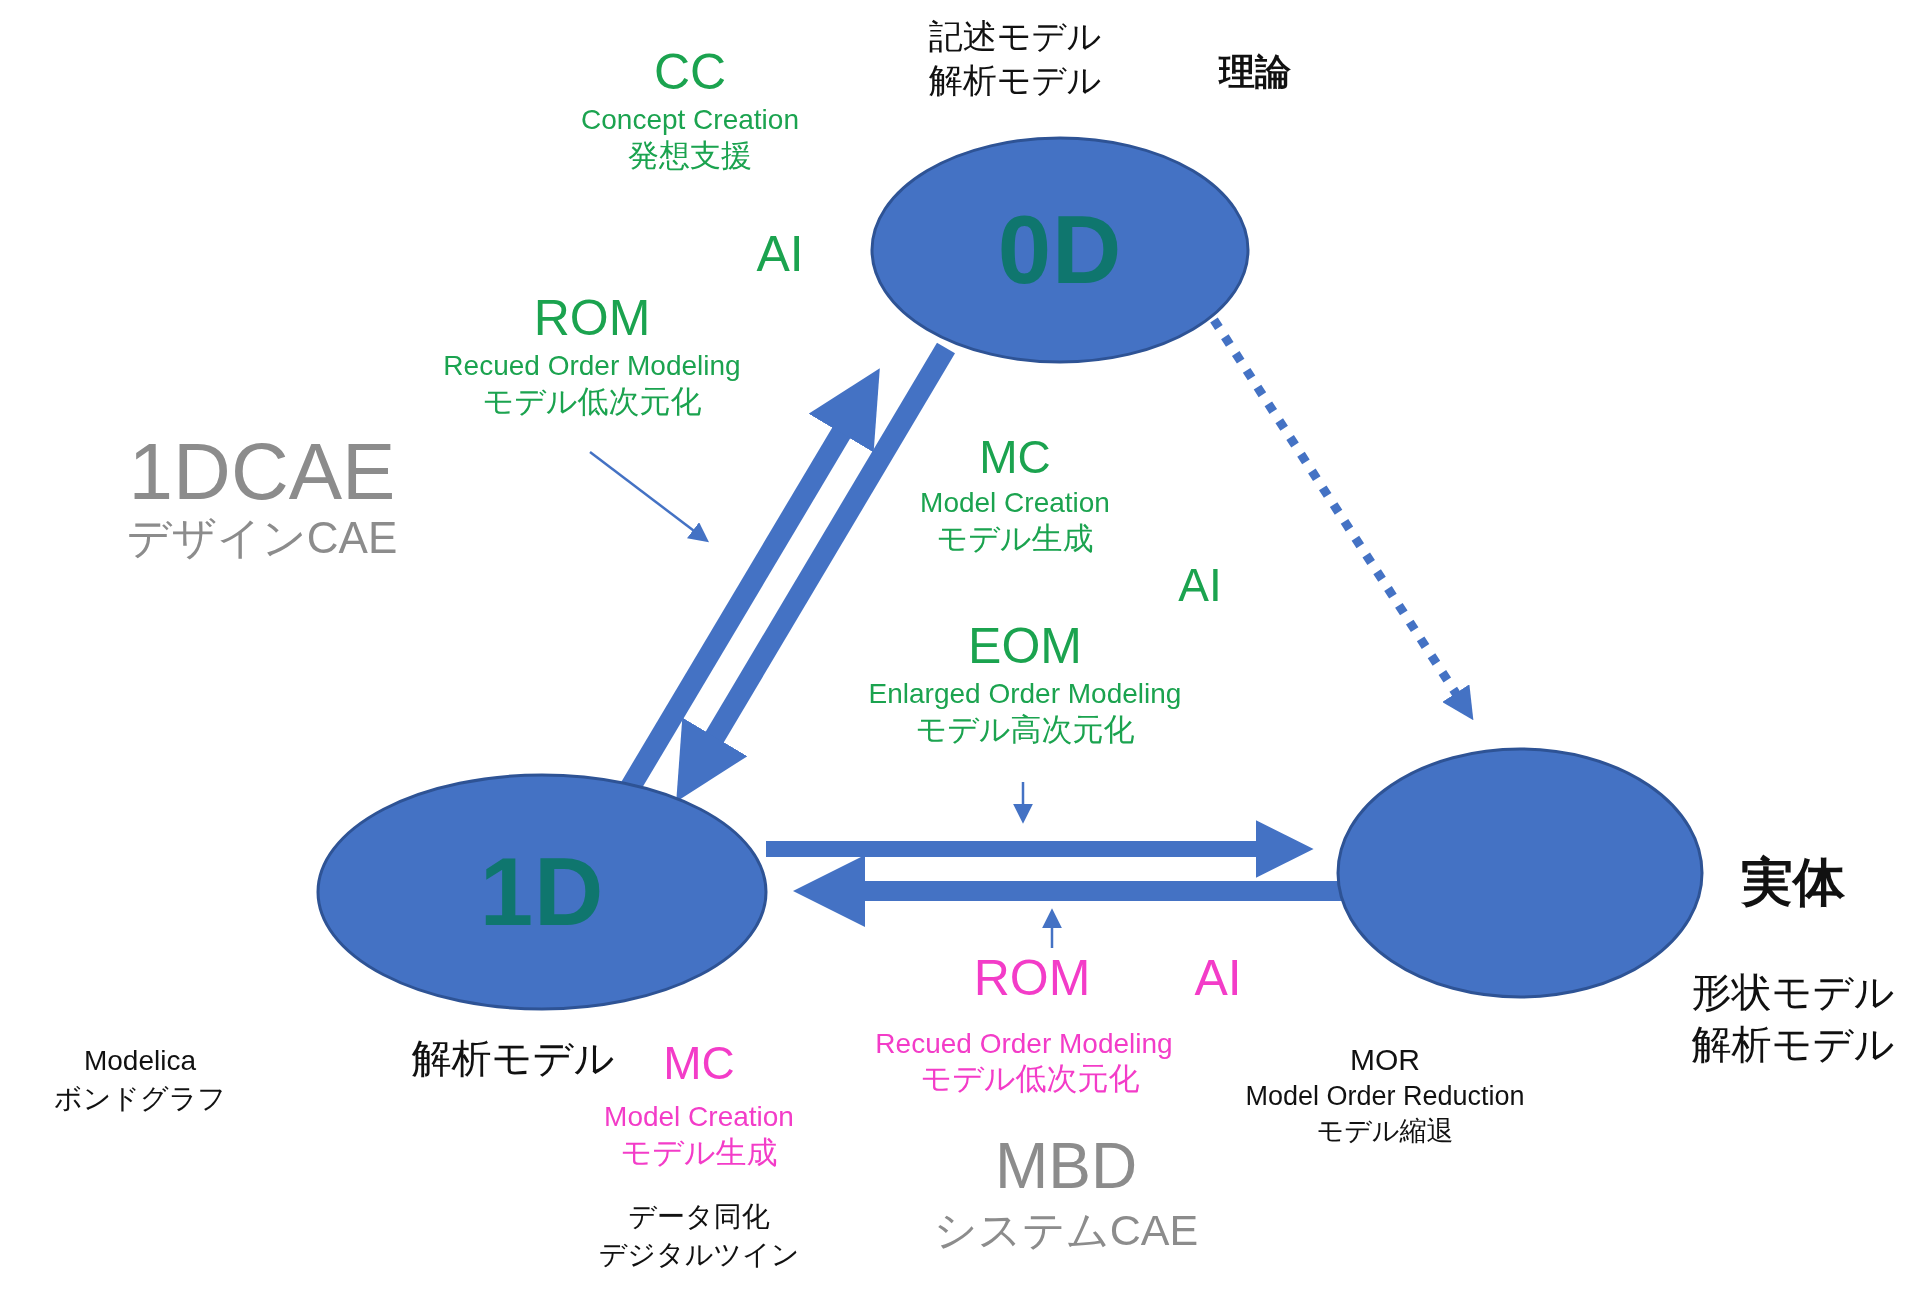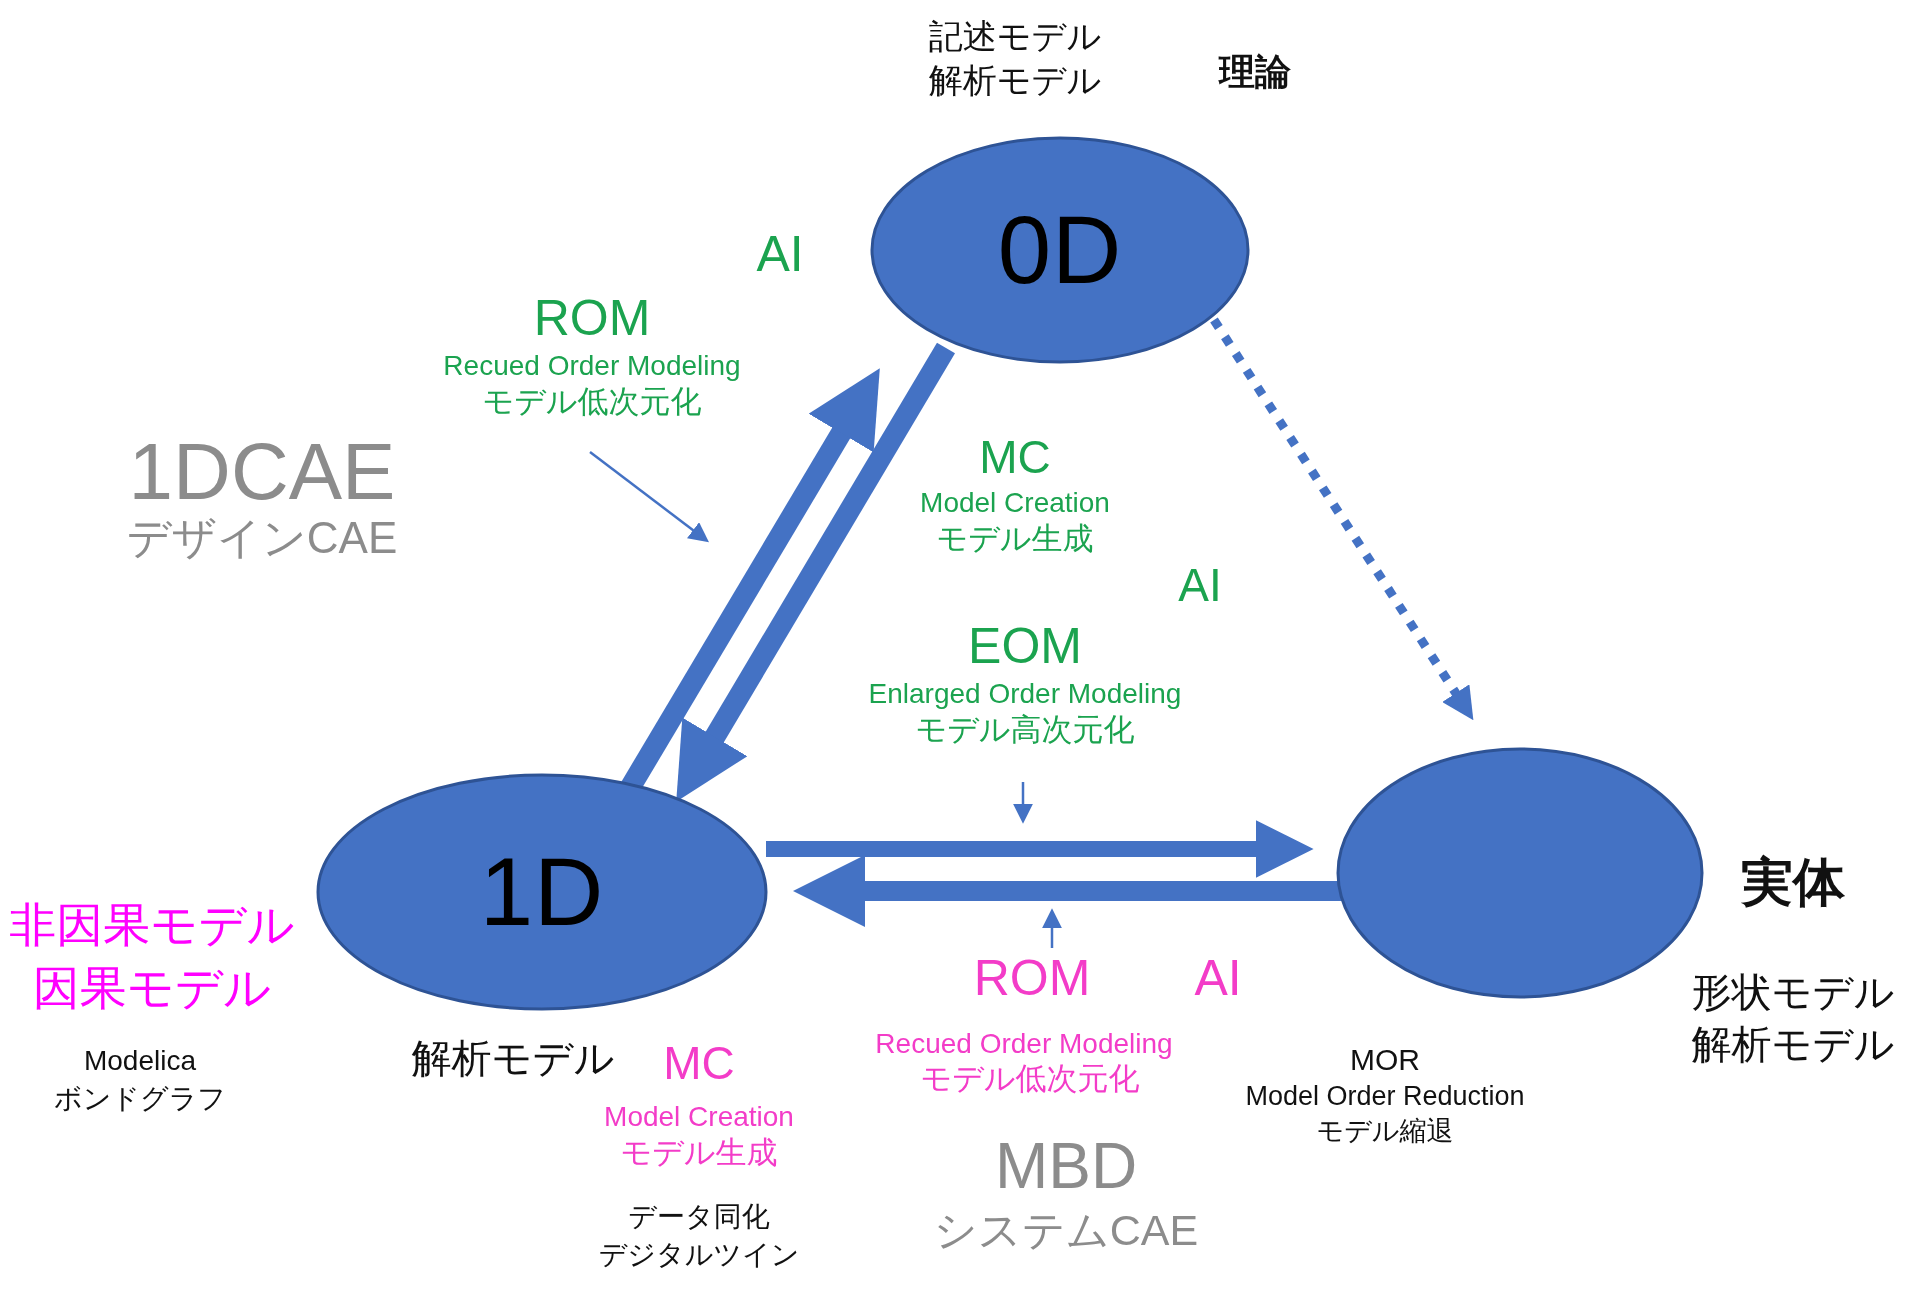--- a/index.html
+++ b/index.html
@@ -3,22 +3,22 @@
 <meta charset="utf-8">
 <style>
   html,body{margin:0;padding:0;background:#ffffff;}
   .stage{
     position:relative;width:1920px;height:1310px;background:#ffffff;overflow:hidden;
     font-family:"Liberation Sans","DejaVu Sans",sans-serif;
   }
   .stage svg.wires{position:absolute;left:0;top:0;width:1920px;height:1310px;}
   .txt{position:absolute;transform:translateX(-50%);text-align:center;white-space:nowrap;}
   .node-label{
-    position:absolute;transform:translate(-50%,-50%);color:#000000;
-    font-size:96px;font-weight:400;letter-spacing:1px;
+    position:absolute;transform:translate(-50%,-50%);color:#0f766e;
+    font-size:96px;font-weight:700;letter-spacing:1px;
   }
   .green{color:#1BA34F;}
   .gray{color:#8C8C8C;}
   .black{color:#111111;}
   .magenta{color:#FF00FF;}
   .pink{color:#F33CC8;}
   .abbr-lg{font-size:50px;line-height:1.15;}
   .abbr-md{font-size:46px;line-height:1.2;}
   .sub-en{font-size:28px;line-height:1.25;}
   .sub-ja{font-size:31px;line-height:1.25;}
@@ -66,20 +66,25 @@
 
   <div class="node-label" style="left:1060px;top:250px;">0D</div>
   <div class="node-label" style="left:542px;top:892px;">1D</div>
 
   <div class="txt black desc-ja" style="left:1015px;top:14px;">
     <div>記述モデル</div>
     <div>解析モデル</div>
   </div>
   <div class="txt black theory" style="left:1255px;top:48px;">理論</div>
 
+  <div class="txt green" style="left:690px;top:44px;">
+    <div class="abbr-lg">CC</div>
+    <div class="sub-en">Concept Creation</div>
+    <div class="sub-ja">発想支援</div>
+  </div>
 
   <div class="txt green abbr-lg" style="left:780px;top:226px;">AI</div>
 
   <div class="txt green" style="left:592px;top:290px;">
     <div class="abbr-lg">ROM</div>
     <div class="sub-en">Recued Order Modeling</div>
     <div class="sub-ja">モデル低次元化</div>
   </div>
 
   <div class="txt gray" style="left:262px;top:432px;">
@@ -95,24 +100,20 @@
   </div>
 
   <div class="txt green abbr-md" style="left:1200px;top:558px;">AI</div>
 
   <div class="txt green" style="left:1025px;top:618px;">
     <div class="abbr-lg">EOM</div>
     <div class="sub-en">Enlarged Order Modeling</div>
     <div class="sub-ja">モデル高次元化</div>
   </div>
 
-  <div class="txt magenta big-ja" style="left:152px;top:893px;">
-    <div>非因果モデル</div>
-    <div>因果モデル</div>
-  </div>
   <div class="txt black small-bk" style="left:140px;top:1042px;">
     <div>Modelica</div>
     <div>ボンドグラフ</div>
   </div>
   <div class="txt black mid-ja" style="left:513px;top:1032px;">解析モデル</div>
 
   <div class="txt pink" style="left:699px;top:1036px;">
     <div class="abbr-md">MC</div>
     <div class="sub-en" style="margin-top:8px;">Model Creation</div>
     <div class="sub-ja">モデル生成</div>

